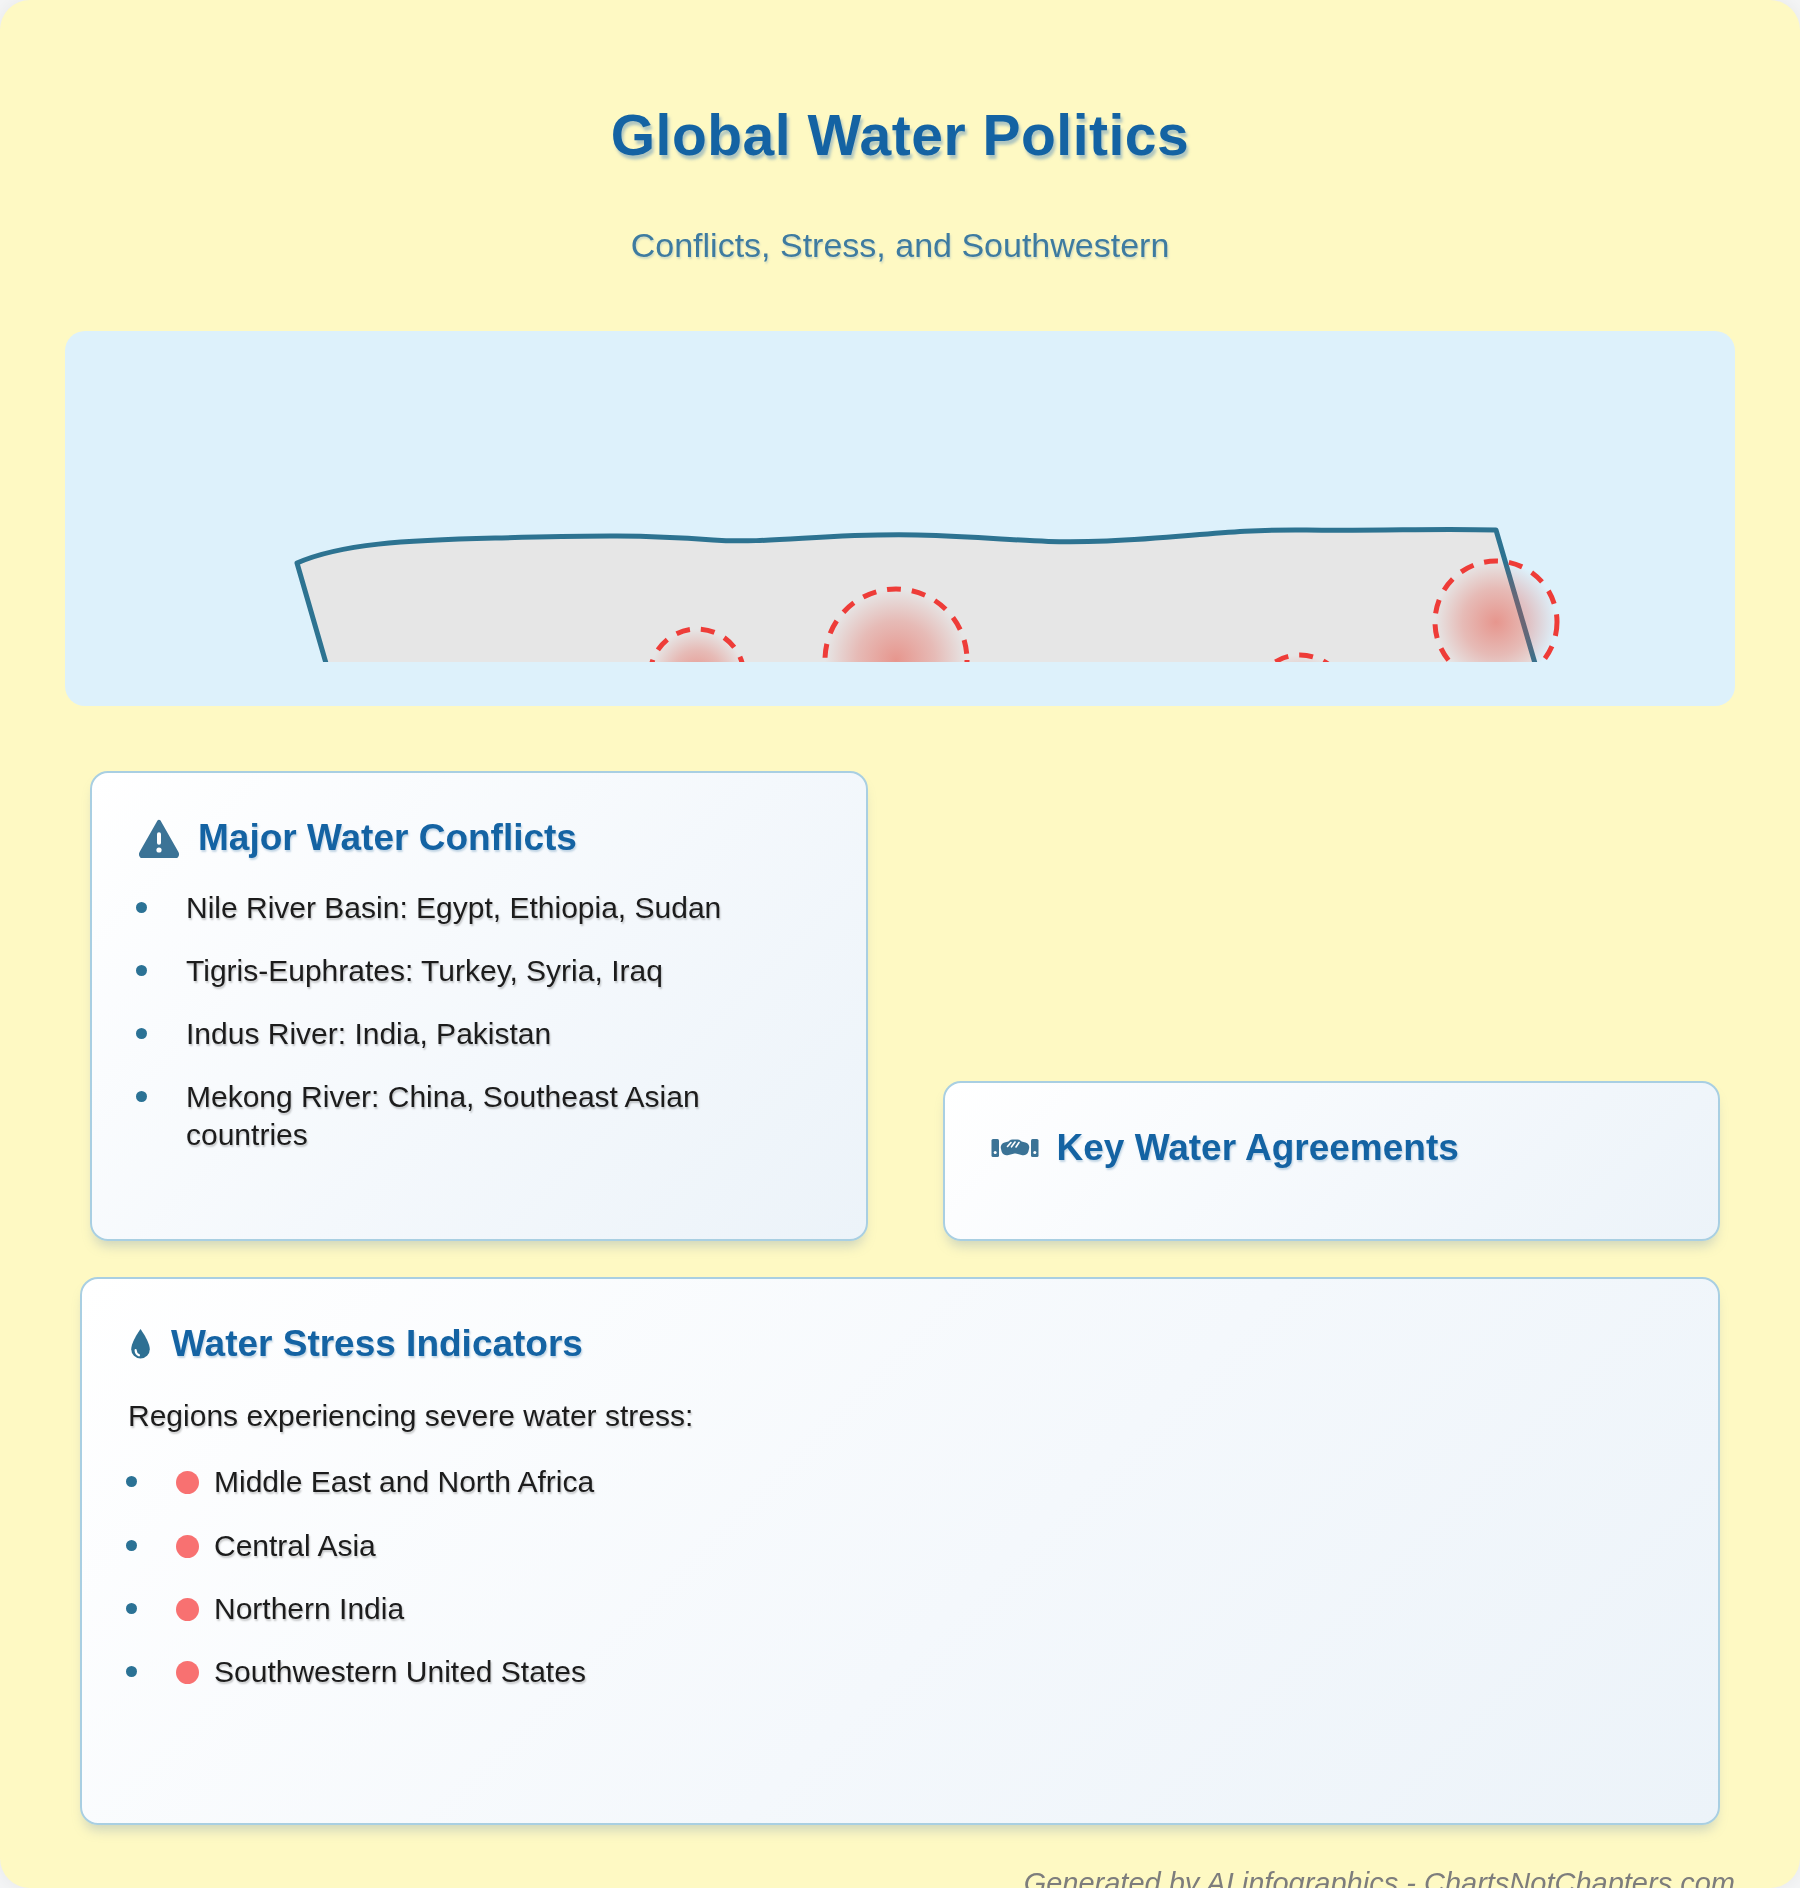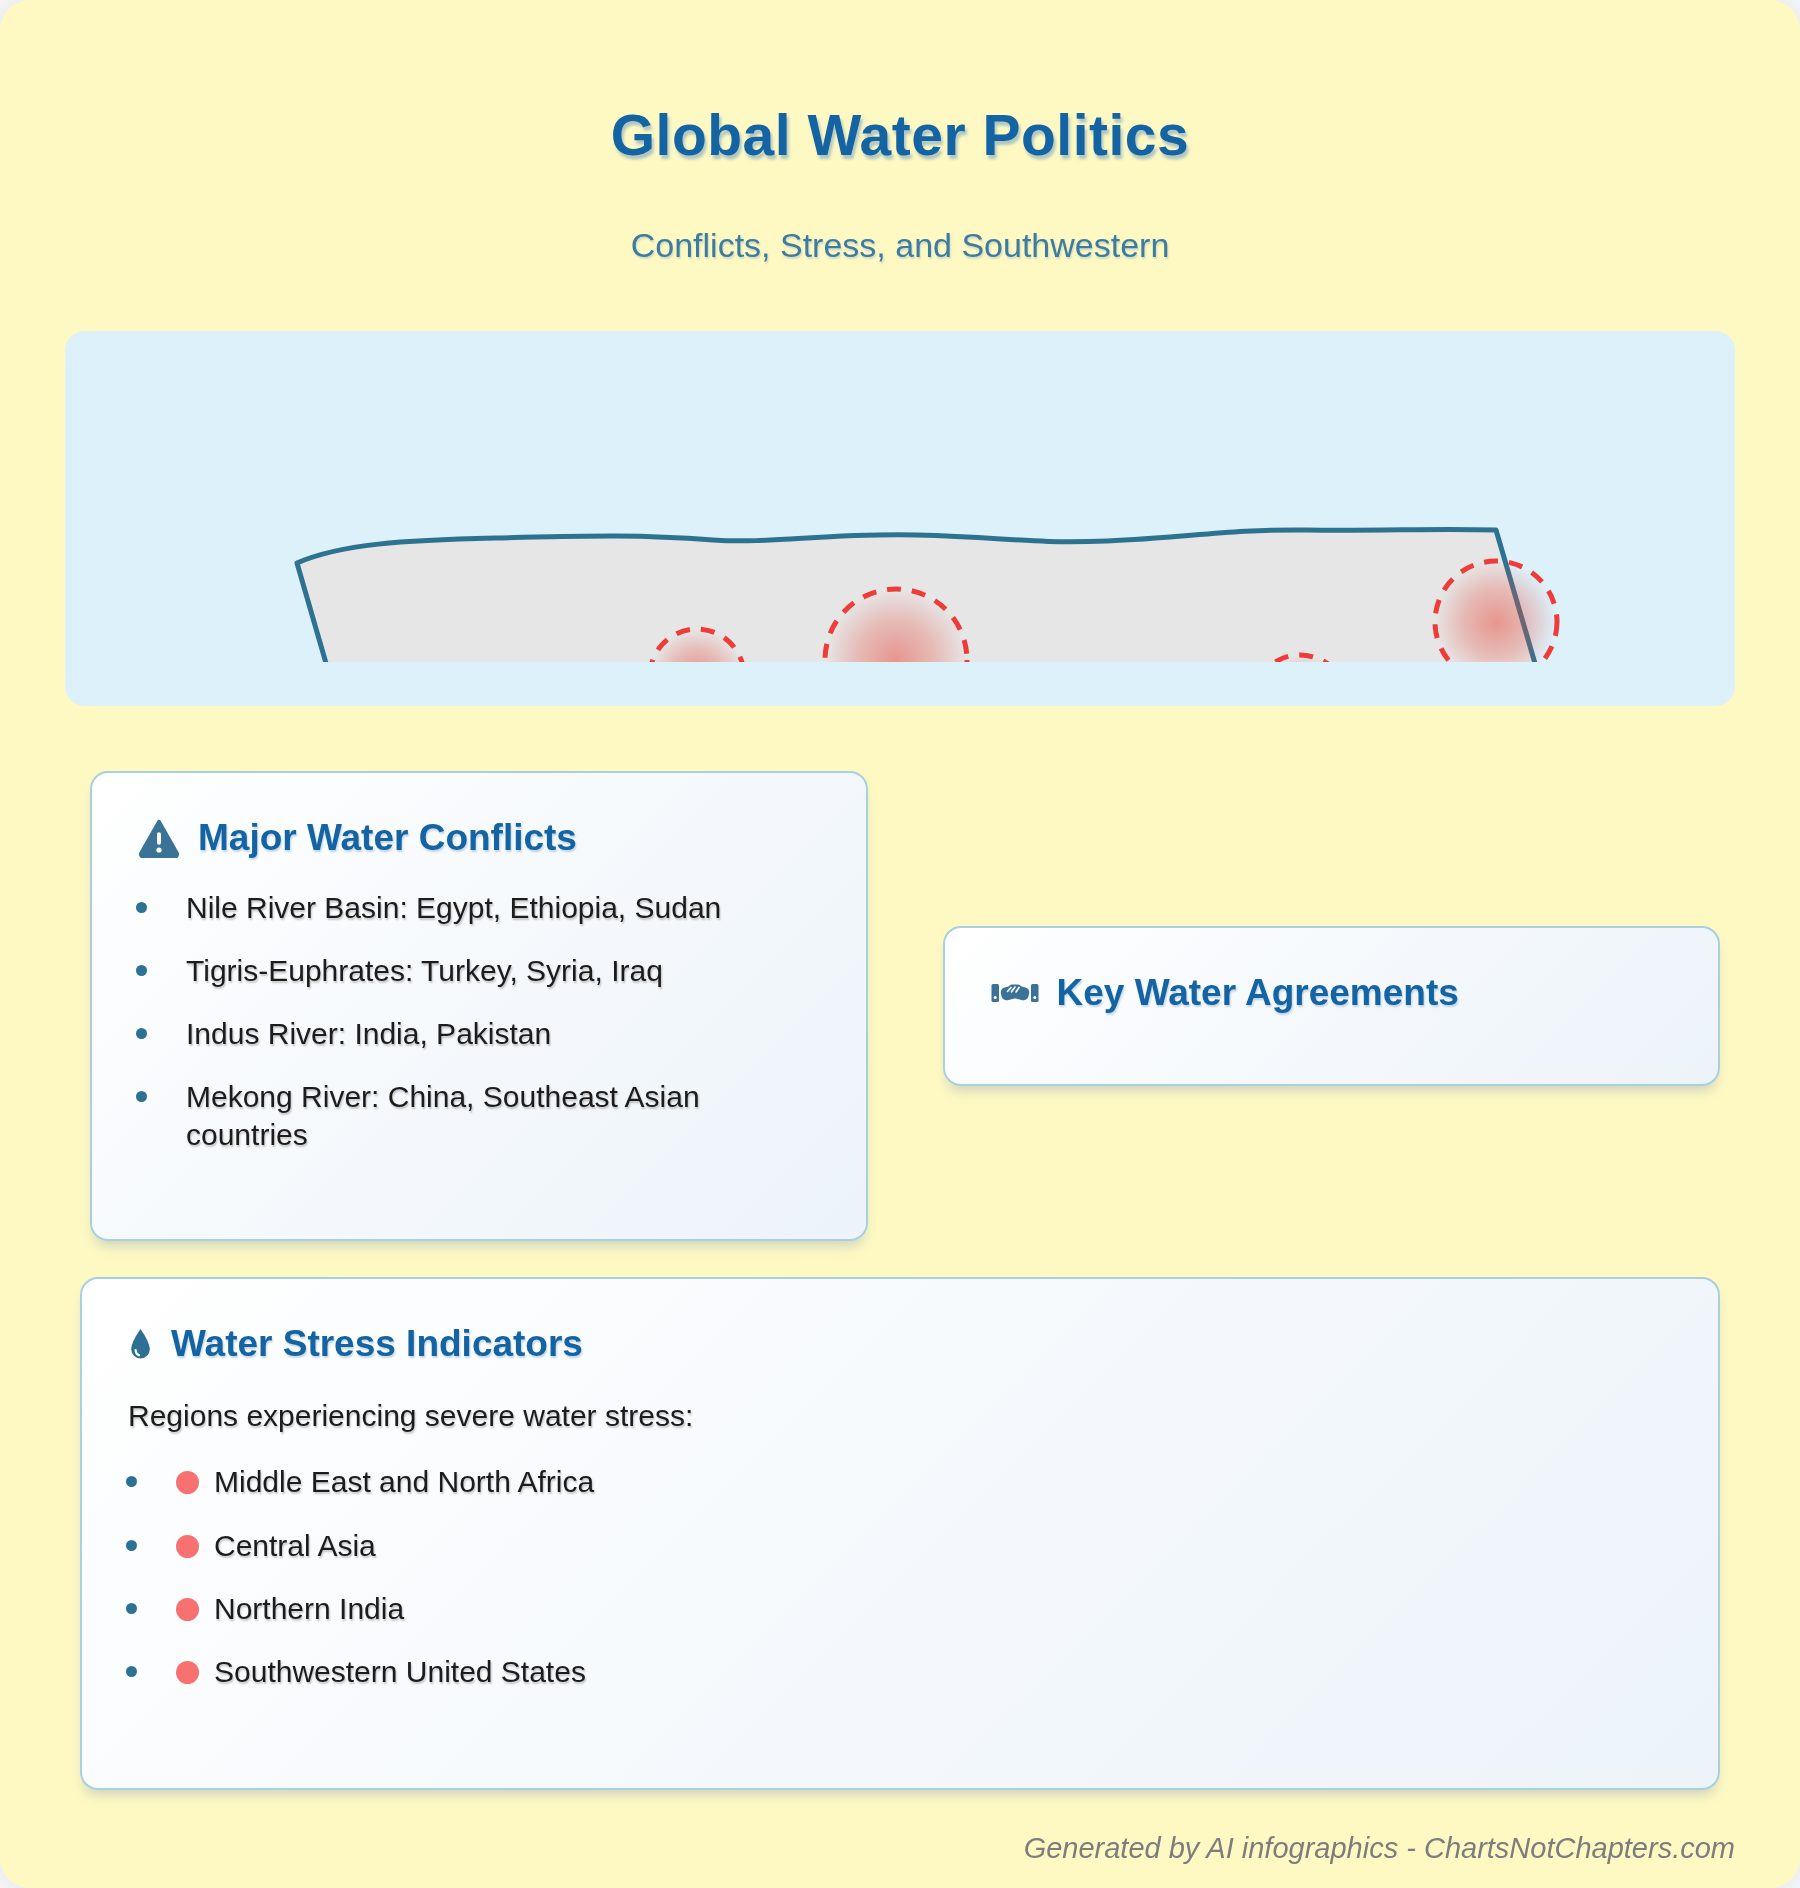--- a/index.html
+++ b/index.html
@@ -41,35 +41,35 @@
   }
   .map-banner svg{display:block;width:100%;height:100%;}
   .map-land{fill:#e6e6e6;}
   .map-outline{fill:none;stroke:#2d7391;stroke-width:5;stroke-linejoin:round;stroke-linecap:round;}
   .hotspot-ring{stroke:#ee3c38;stroke-width:5;stroke-dasharray:14 11;fill:none;}
   
   .cards-row{
     display:flex;
     gap:75px;
     margin:65px 80px 0;
-    align-items:center;
+    align-items:flex-end;
     padding-left:10px;
   }
   .card{
     flex:1;
     border:2px solid #a9cfe2;
     border-radius:18px;
     background:linear-gradient(135deg,#ffffff 0%,#f4f8fc 55%,#ecf3f9 100%);
     box-shadow:0 9px 12px -4px rgba(130,155,180,0.38);
     padding:44px 40px 60px;
     box-sizing:border-box;
   }
   .card-wide{
     margin:36px 80px 14px;
-    padding-bottom:72px;
+    padding-bottom:107px;
   }
   .card-title{
     display:flex;
     align-items:center;
     gap:18px;
     font-size:37px;
     font-weight:bold;
     color:#1463a3;
     text-shadow:1px 2px 2px rgba(110,155,190,0.4);
     margin:0 0 10px 6px;

